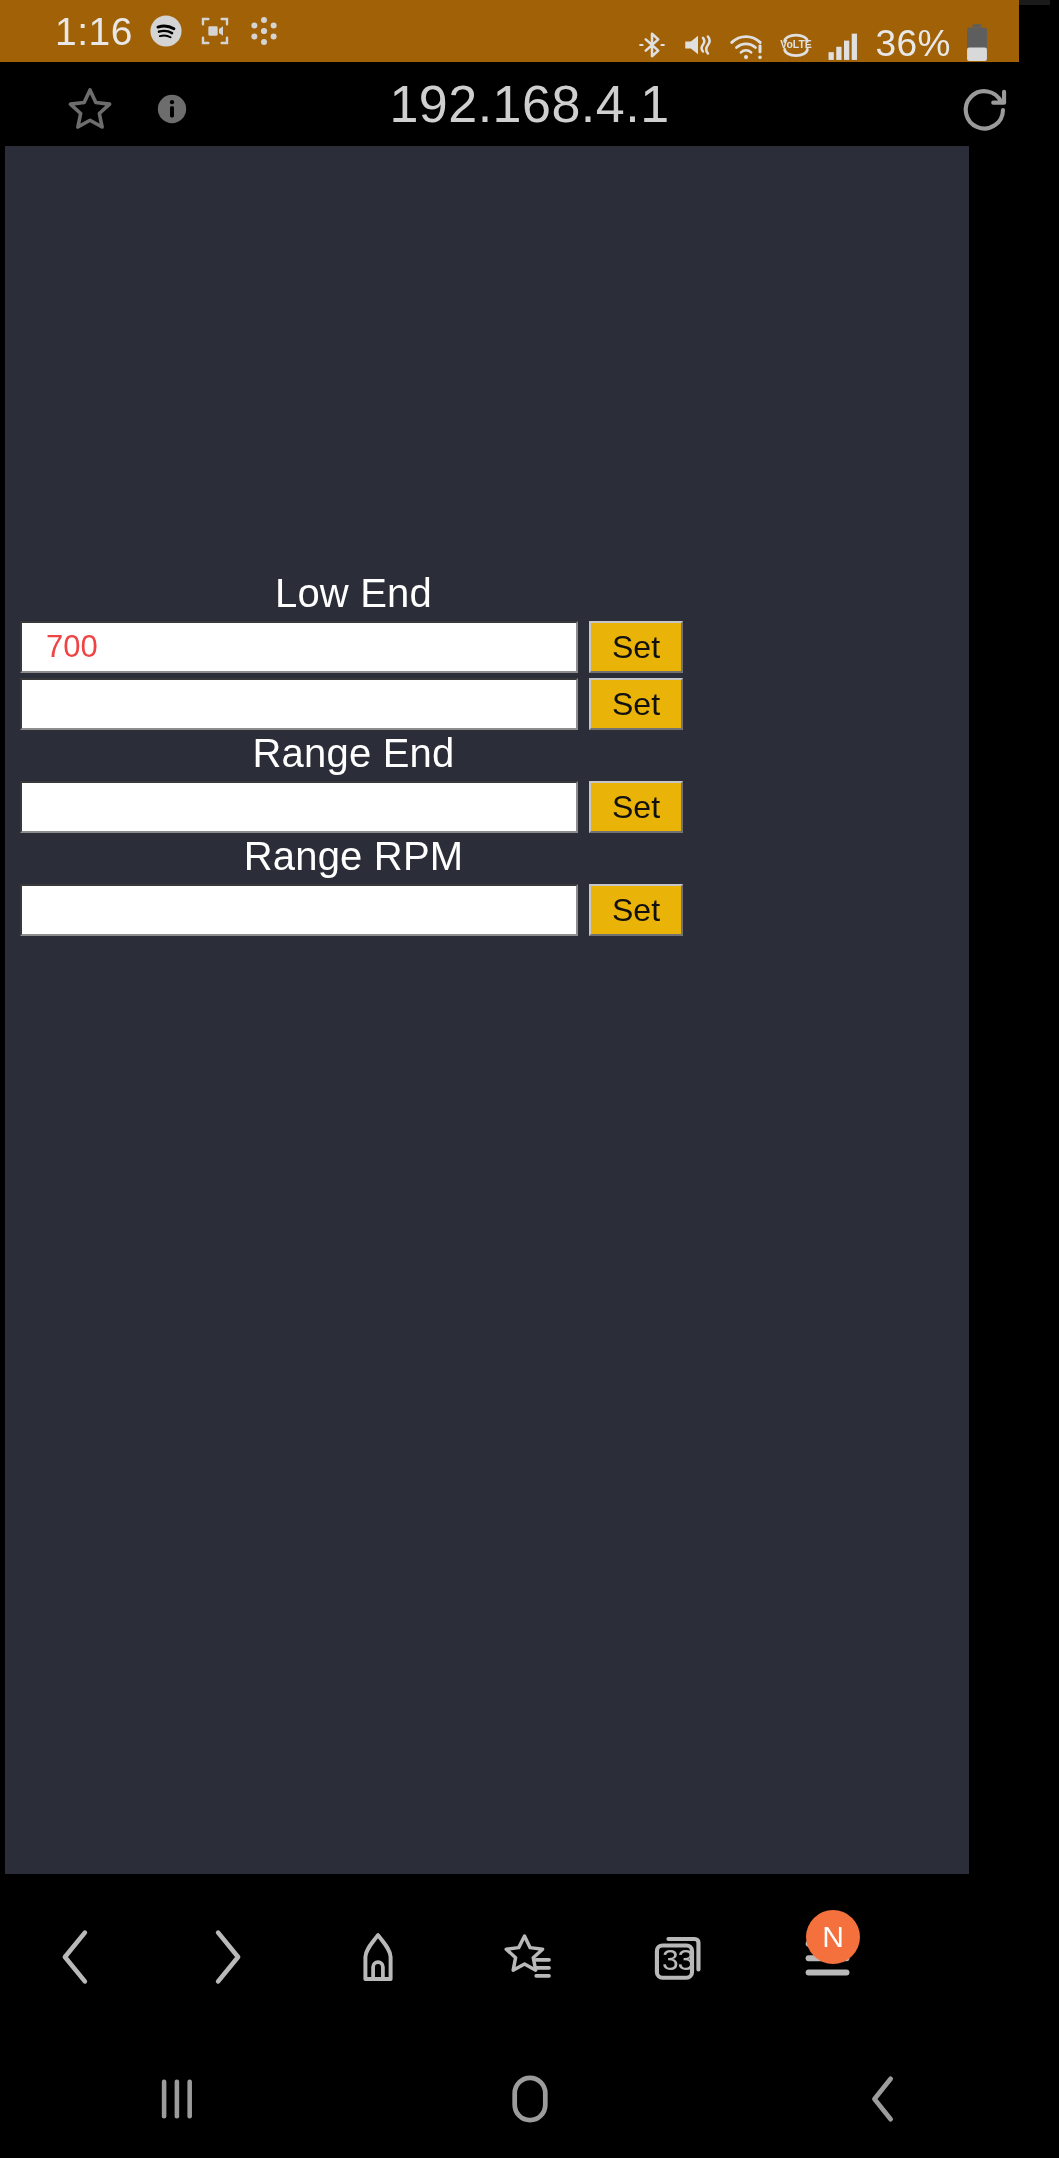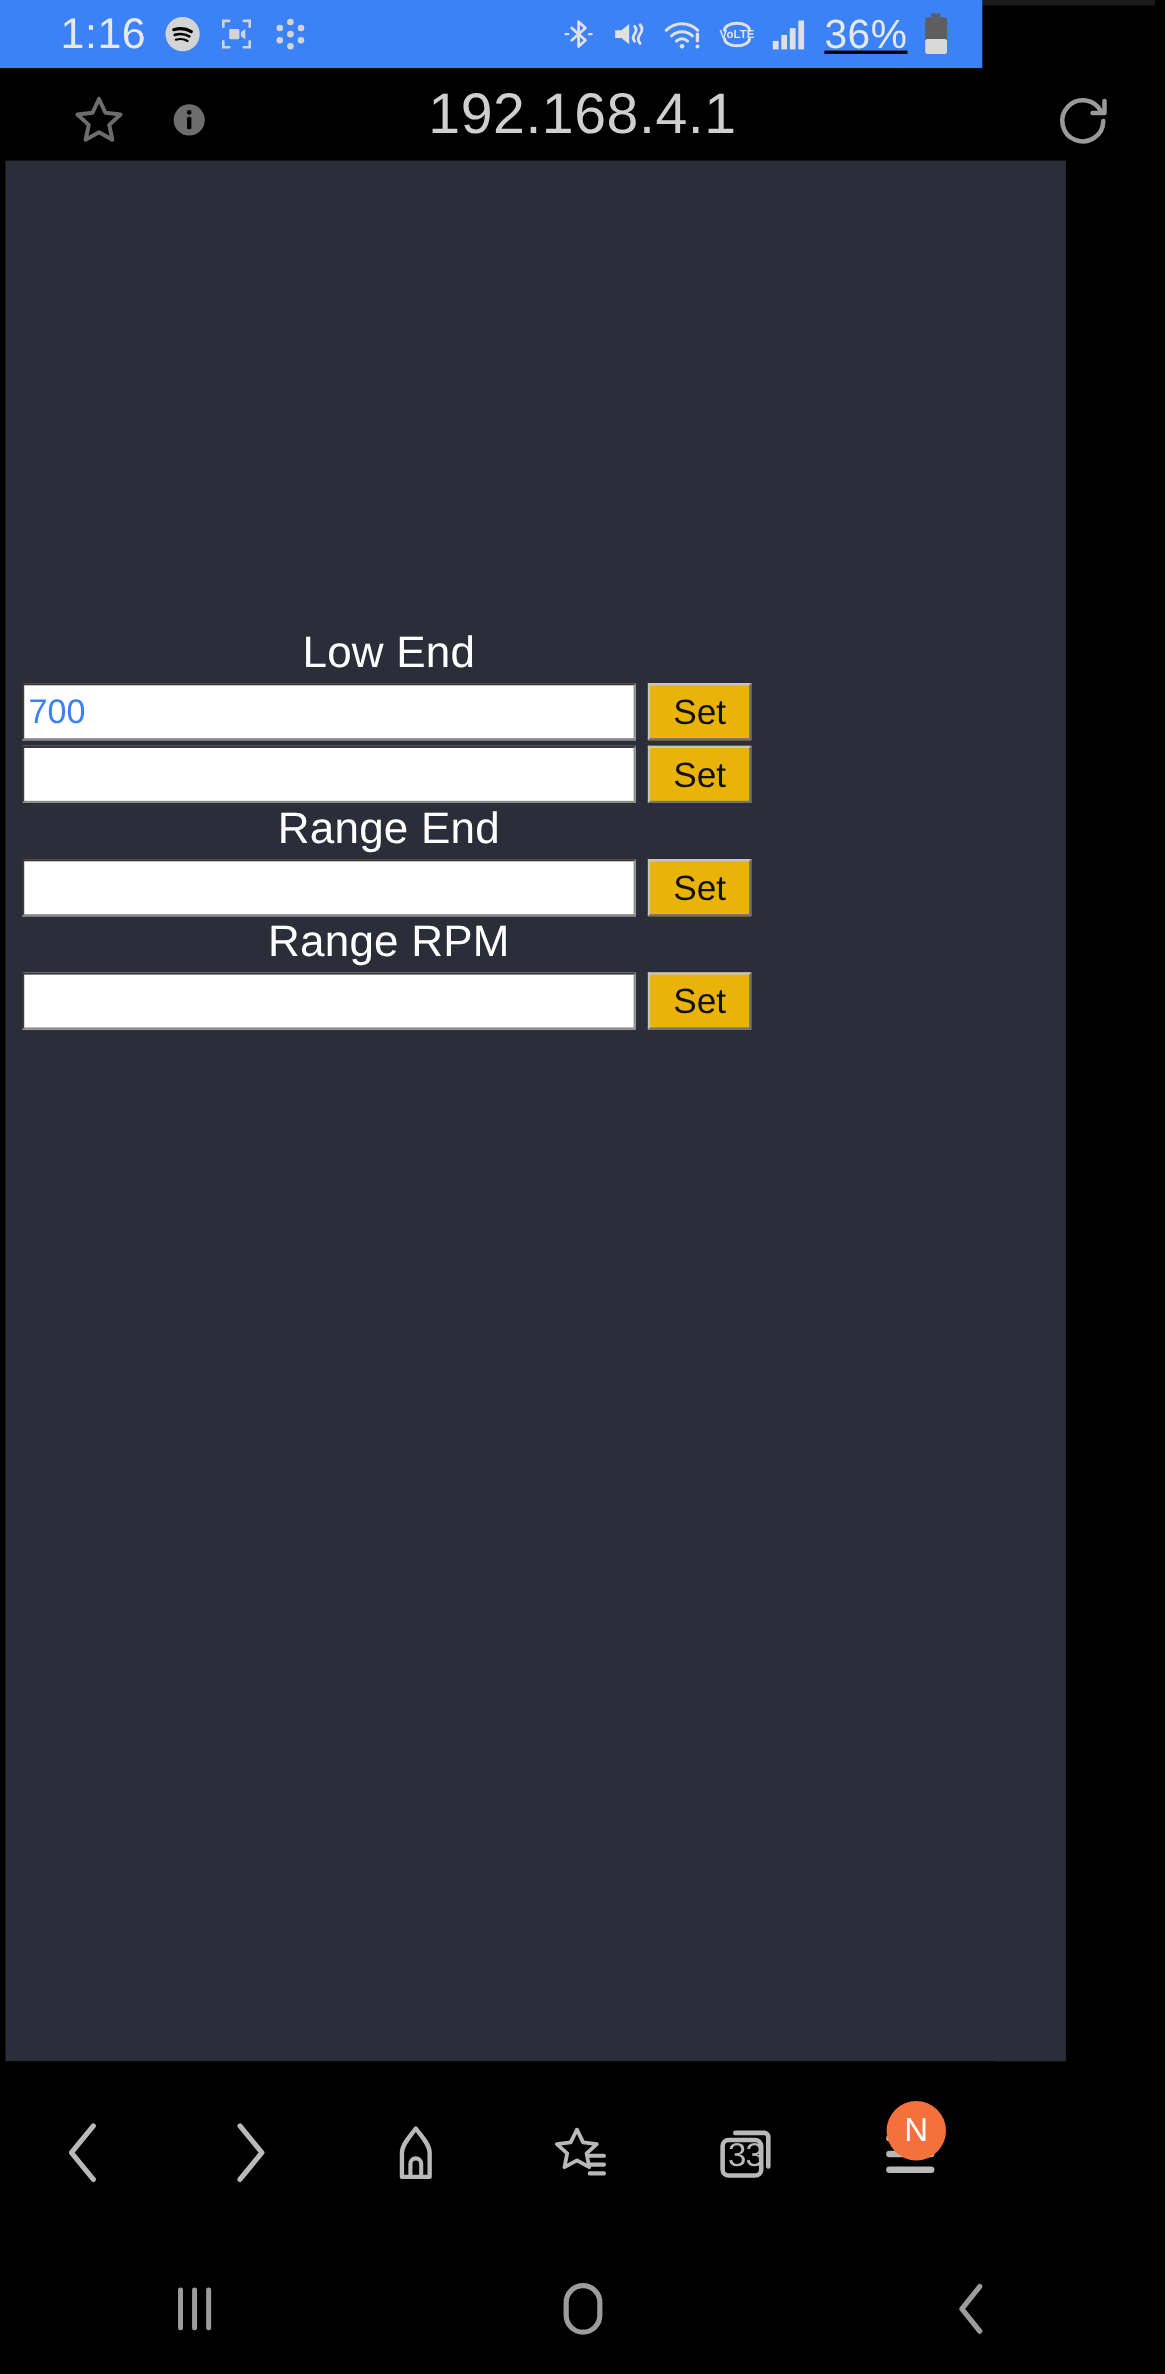--- a/index.html
+++ b/index.html
@@ -9,23 +9,23 @@
     font-family:"Liberation Sans", sans-serif;
     overflow:hidden;
   }
   #screen { position:relative; width:1059px; height:2158px; background:#000; }
 
   
   .progress-track { position:absolute; top:0; left:348px; width:702px; height:5px; background:#1b1b1b; }
   .progress-fill  { position:absolute; top:0; left:348px; width:80px; height:5px; background:#63b521; }
 
   
-  .statusbar { position:absolute; top:0; left:0; width:893px; height:62px; background:#3b82f6; }
+  .statusbar { position:absolute; top:0; left:0; width:1019px; height:62px; background:#a16207; }
   .sb-left  { position:absolute; left:55px; top:0; height:62px; display:flex; align-items:center; gap:16px; }
-  .sb-right { position:absolute; right:30px; top:0; height:62px; display:flex; align-items:center; gap:14px;text-decoration:underline; }
+  .sb-right { position:absolute; right:30px; top:0; height:62px; display:flex; align-items:flex-end; gap:14px; }
   .sb-time { color:#e8e8e8; font-size:39px; letter-spacing:0.5px; line-height:1; }
   .sb-batt { color:#e8e8e8; font-size:37px; line-height:1; letter-spacing:0.5px; }
   .ic { display:block; }
 
   
   .urlbar { position:absolute; top:62px; left:0; width:1059px; height:84px; background:#000; }
   .url-star { position:absolute; left:62px; top:20px; }
   .url-info { position:absolute; left:155px; top:30px; }
   .url-text { position:absolute; left:0; top:0; width:1059px; height:84px;
               display:flex; align-items:center; justify-content:center;
@@ -37,23 +37,23 @@
               background:#2b2e38; overflow:hidden; }
   .page-inner { position:absolute; top:0; left:0; width:715px; }
   .field-label {
     width:697px; text-align:center; color:#ffffff;
     font-size:40px; line-height:46px; font-weight:400;
     letter-spacing:0.2px;
   }
   .field-row { display:flex; align-items:center; margin-top:5px; }
   .field-input {
     width:558px; height:52px; margin-left:15px;
-    background:#ffffff; color:#3b82f6; font-size:31px;
+    background:#ffffff; color:#ef4444; font-size:31px;
     font-family:"Liberation Sans", sans-serif;
-    border:2px inset #8d8d8d; padding:0 4px;
+    border:2px inset #8d8d8d; padding:0 24px;
     border-radius:0; outline:none;
   }
   .field-btn {
     margin-left:11px; width:94px; height:52px;
     background:#eab308; color:#111; font-size:32px;
     font-family:"Liberation Sans", sans-serif;
     border:2px outset #c6c6c6; border-radius:0;
     cursor:pointer; line-height:1;
   }
   .form-block { position:absolute; left:0; top:424px; }

